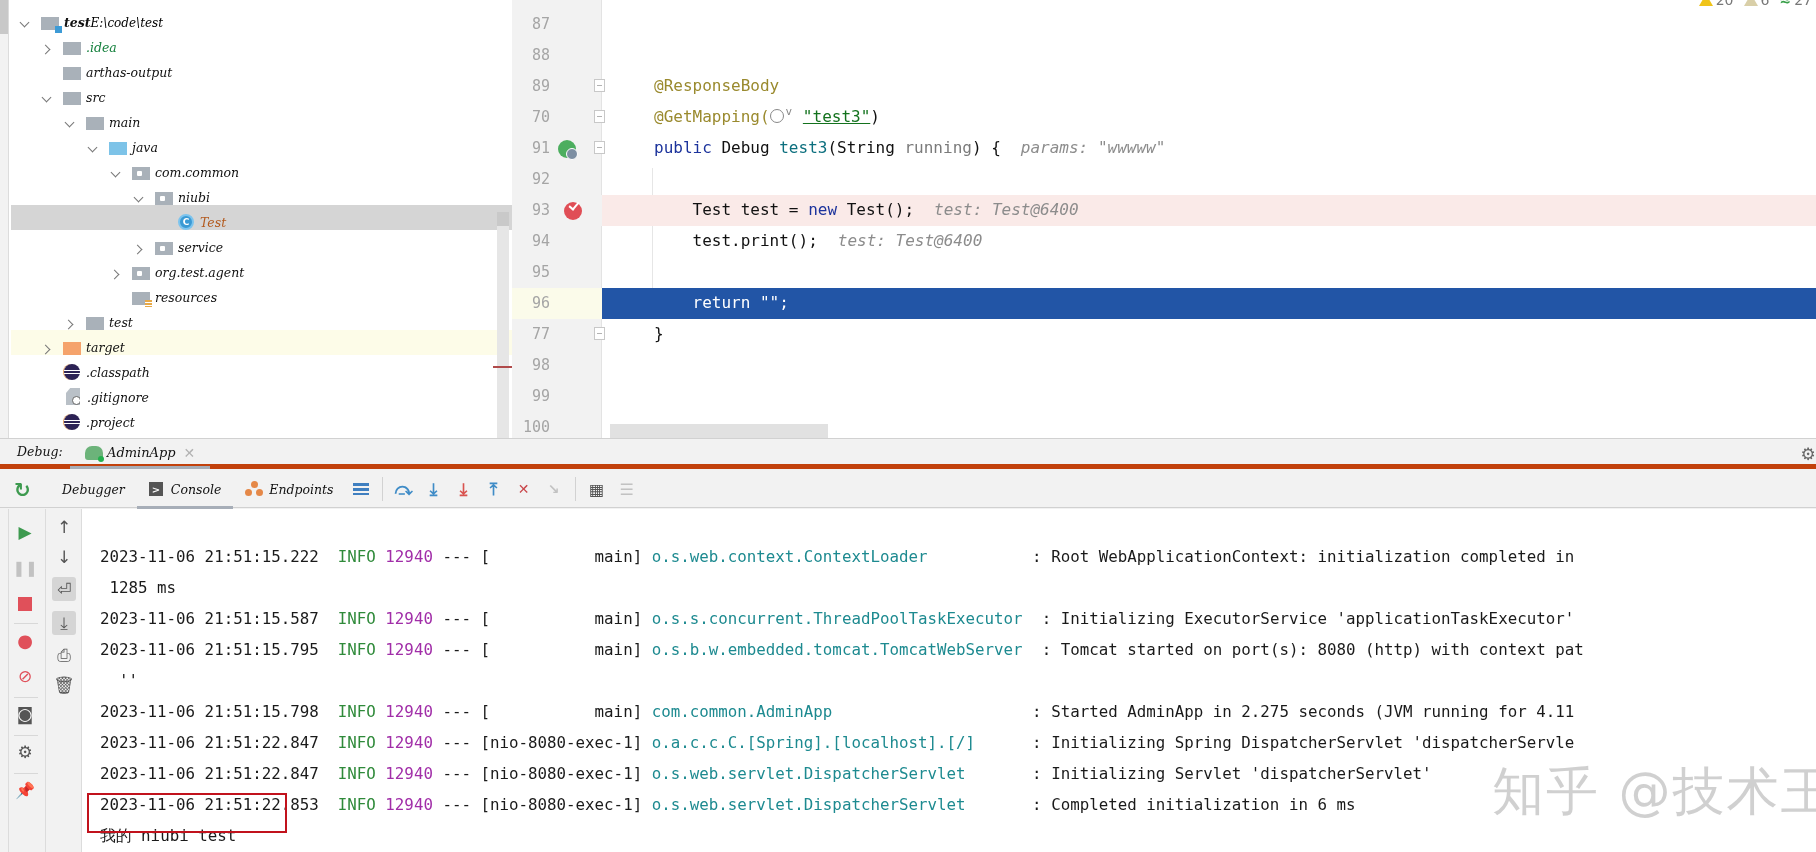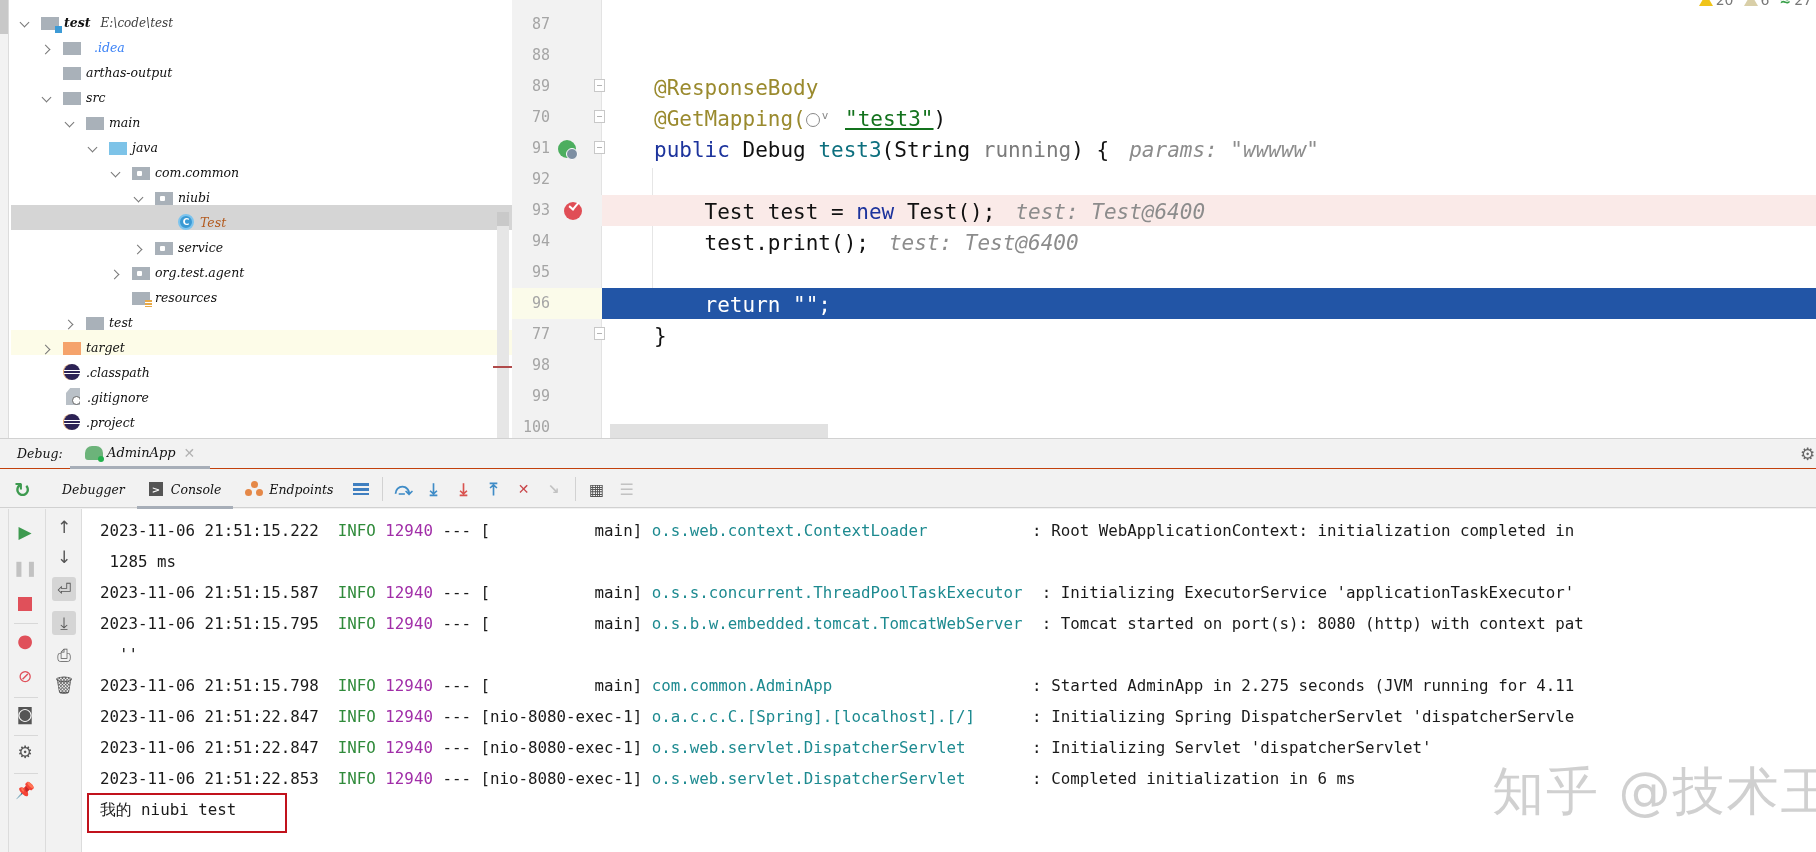--- a/index.html
+++ b/index.html
@@ -23,34 +23,34 @@
   .folder.blue { background: #7dc3e8; }
   .folder.orange { background: #f5a36c; }
   .folder.pkg { background: #a9b1b9; }
   .folder.pkg::after { content: ""; position: absolute; left: 5px; top: 4px; width: 5px; height: 5px; background: #fff; border-radius: 1px; }
   .folder.module::after { content: ""; position: absolute; right: -3px; bottom: -3px; width: 7px; height: 7px; background: #3d9bd6; }
   .folder.res::after { content: ""; position: absolute; right: -2px; bottom: -3px; width: 7px; height: 8px; background: repeating-linear-gradient(#e7a948 0 1.5px, #fff 1.5px 3px); }
   .class-icon { width: 16px; height: 16px; border-radius: 50%; background: #3b9ad4; border: 2px solid #7cc4ee; color: #fff; font-size: 9px; font-style: normal; font-family: "DejaVu Sans", sans-serif; font-weight: bold; display: inline-flex; align-items: center; justify-content: center; margin-right: 6px; }
   .eclipse-icon { width: 16px; height: 16px; border-radius: 50%; background: linear-gradient(#2c2255 0 38%, #fff 38% 46%, #2c2255 46% 56%, #fff 56% 64%, #2c2255 64%); margin-right: 6px; box-shadow: -1px 0 0 #e39f5e; }
   .file-ignore { width: 14px; height: 17px; background: #b9c0c7; margin-right: 7px; position: relative; clip-path: polygon(30% 0, 100% 0, 100% 100%, 0 100%, 0 30%); }
   .file-ignore::after { content: ""; position: absolute; right: -1px; bottom: 0; width: 7px; height: 7px; border: 1.3px solid #666; border-radius: 50%; background: #fff; }
-  .tree-row .label-idea { color: #3b82f6; margin-left: 8px; }
+  .tree-row .label-idea { color: #15803d; }
   .tree-row .label-test-class { color: #b35a1e; }
   .tree-row .label-bold { font-weight: bold; }
-  .tree-row .path { color: #404040; margin-left: 10px; font-size: 12px; }
+  .tree-row .path { color: #000000; margin-left: 0; font-size: 12px; }
   #tree-vscroll { position: absolute; left: 497px; top: 212px; width: 12px; height: 226px; background: #e6e6e6; }
   #tree-vscroll .thumb { position: absolute; left: 0; top: 0; width: 12px; height: 14px; background: #c9c9c9; }
   #tree-change-mark { position: absolute; left: 493px; top: 366px; width: 19px; height: 2px; background: #b04a4a; }
 
   
   #editor { position: absolute; left: 512px; top: 0; width: 1304px; height: 438px; background: #fff; overflow: hidden; }
   #gutter { position: absolute; left: 0; top: 0; width: 90px; height: 438px; background: #f2f2f2; border-right: 1px solid #e3e3e3; }
   .line { position: absolute; left: 0; right: 0; height: 31px; }
   .line .num { position: absolute; left: 0; width: 38px; text-align: right; font-family: "DejaVu Sans Mono", monospace; font-size: 15px; color: #a5a5a5; top: 6px; }
-  .line .code { position: absolute; left: 142px; top: 5px; font-family: "DejaVu Sans Mono", monospace; font-size: 21px; white-space: pre; color: #111; }
+  .line .code { position: absolute; left: 142px; top: 5px; font-family: "DejaVu Sans Mono", monospace; font-size: 16px; white-space: pre; color: #111; }
   .line .fold { position: absolute; left: 82px; top: 8px; width: 11px; height: 13px; border: 1px solid #c8c8c8; background: #fff; }
   .line .fold::after { content: ""; position: absolute; left: 2px; top: 5px; width: 5px; height: 1px; background: #b3b3b3; }
   .line.bp-line { background: #faeae8; }
   .line.bp-line .gutter-bg { position: absolute; left: 0; top: 0; width: 90px; height: 31px; background: #f2f2f2; }
   .line.exec-line .gutter-bg { position: absolute; left: 0; top: 0; width: 90px; height: 31px; background: #fbfbea; }
   .line.exec-line .exec-bar { position: absolute; left: 90px; right: 0; top: 0; height: 31px; background: #2255a6; }
   .line.exec-line .code { color: #fff; }
   .ann { color: #9a8a2e; }
   .kw { color: #1c339c; }
   .fn { color: #0c6f7e; }
@@ -66,21 +66,21 @@
   .bp-ic::after { content: ""; position: absolute; left: 7px; top: -2px; width: 4px; height: 8px; border-right: 2px solid #fff; border-bottom: 2px solid #fff; transform: rotate(40deg); }
   .indent-guide { position: absolute; left: 140px; top: 168px; width: 1px; height: 124px; background: #e6e6e6; }
   #editor-hscroll { position: absolute; left: 98px; top: 424px; width: 218px; height: 14px; background: #e1e1e1; }
   #inspection-widget { position: absolute; right: 4px; top: -8px; display: flex; gap: 10px; font-size: 14px; color: #777; }
   .warn-ic { display: inline-block; width: 0; height: 0; border-left: 7px solid transparent; border-right: 7px solid transparent; border-bottom: 12px solid #f0c419; vertical-align: -1px; margin-right: 3px; }
   .warn-ic.weak { border-bottom-color: #d9cfa8; }
   .typo-ic { display: inline-block; color: #3aa04a; font-weight: bold; margin-right: 3px; }
 
   
   #debug-panel { position: absolute; left: 0; top: 438px; width: 1816px; height: 414px; background: #f2f2f2; border-top: 1px solid #d1d1d1; }
-  #debug-header { position: absolute; left: 0; top: 0; width: 1816px; height: 30px; display: flex; align-items: center; border-bottom: 1px solid #c2410c; }
+  #debug-header { position: absolute; left: 0; top: 0; width: 1816px; height: 30px; display: flex; align-items: center; border-bottom: 5px solid #c2410c; text-align: center; }
   #debug-header .title { font-family: "DejaVu Serif", serif; font-style: italic; font-size: 12.5px; margin-left: 17px; color: #111; }
   #session-tab { position: absolute; left: 70px; top: 0; height: 30px; width: 140px; display: flex; align-items: center; border-bottom: 3px solid #a7aeb8; }
   #session-tab .app-ic { width: 18px; height: 14px; background: #6cb37a; border-radius: 7px 7px 3px 3px; margin: 0 4px 0 15px; position: relative; }
   #session-tab .app-ic::after { content: ""; position: absolute; right: -1px; bottom: -2px; width: 6px; height: 6px; border-radius: 50%; background: #23b14d; }
   #session-tab .name { font-family: "DejaVu Serif", serif; font-style: italic; font-size: 13px; color: #111; }
   #session-tab .close { margin-left: 8px; color: #b2b2b2; font-size: 14px; }
   #debug-settings { position: absolute; right: 0; top: 7px; width: 16px; height: 16px; color: #666; font-size: 17px; line-height: 16px; }
 
   #debug-toolbar { position: absolute; left: 0; top: 31px; width: 1816px; height: 38px; border-bottom: 1px solid #d1d1d1; display: flex; align-items: center; }
   .rerun-ic { position: absolute; left: 14px; top: 10px; width: 20px; height: 20px; color: #3d9a4f; font-size: 20px; line-height: 20px; font-weight: bold; }
@@ -96,21 +96,21 @@
 
   #left-toolbar { position: absolute; left: 0; top: 70px; width: 46px; height: 344px; border-right: 1px solid #dcdcdc; }
   #left-toolbar .vline { position: absolute; left: 8px; top: 0; width: 1px; height: 344px; background: #dcdcdc; }
   .lt-btn { position: absolute; left: 14px; width: 22px; height: 22px; display: flex; align-items: center; justify-content: center; }
   .lt-sep { position: absolute; left: 14px; width: 24px; height: 1px; background: #d8d8d8; }
   #console-toolbar { position: absolute; left: 46px; top: 70px; width: 36px; height: 344px; border-right: 1px solid #dcdcdc; }
   .ct-btn { position: absolute; left: 6px; width: 24px; height: 24px; display: flex; align-items: center; justify-content: center; color: #555; font-size: 17px; }
   .ct-btn.toggled { background: #d5d5d5; border-radius: 3px; }
 
   #console { position: absolute; left: 82px; top: 70px; width: 1734px; height: 344px; background: #fff; overflow: hidden; }
-  .log-line { position: absolute; left: 18px; height: 31px; font-family: "DejaVu Sans Mono", monospace; font-size: 15.8px; white-space: pre; color: #1a1a1a; line-height: 31px; }
+  .log-line { position: absolute; left: 18px; height: 31px; font-family: "DejaVu Sans Mono", monospace; font-size: 15.8px; white-space: pre; color: #1a1a1a; line-height: 31px; margin-top: 26px; }
   .c-info { color: #2f8a3a; }
   .c-pid { color: #a12ea8; }
   .c-logger { color: #1d8a90; }
   #output-highlight { position: absolute; left: 5px; top: 284px; width: 200px; height: 40px; border: 2.5px solid #c1121c; }
   #watermark { position: absolute; left: 1410px; top: 248px; font-size: 52px; color: rgba(120,120,120,0.35); font-family: "DejaVu Sans", sans-serif; letter-spacing: 2px; pointer-events: none; white-space: nowrap; }
 </style>
 </head>
 <body>
 
 <div id="project-tree">

